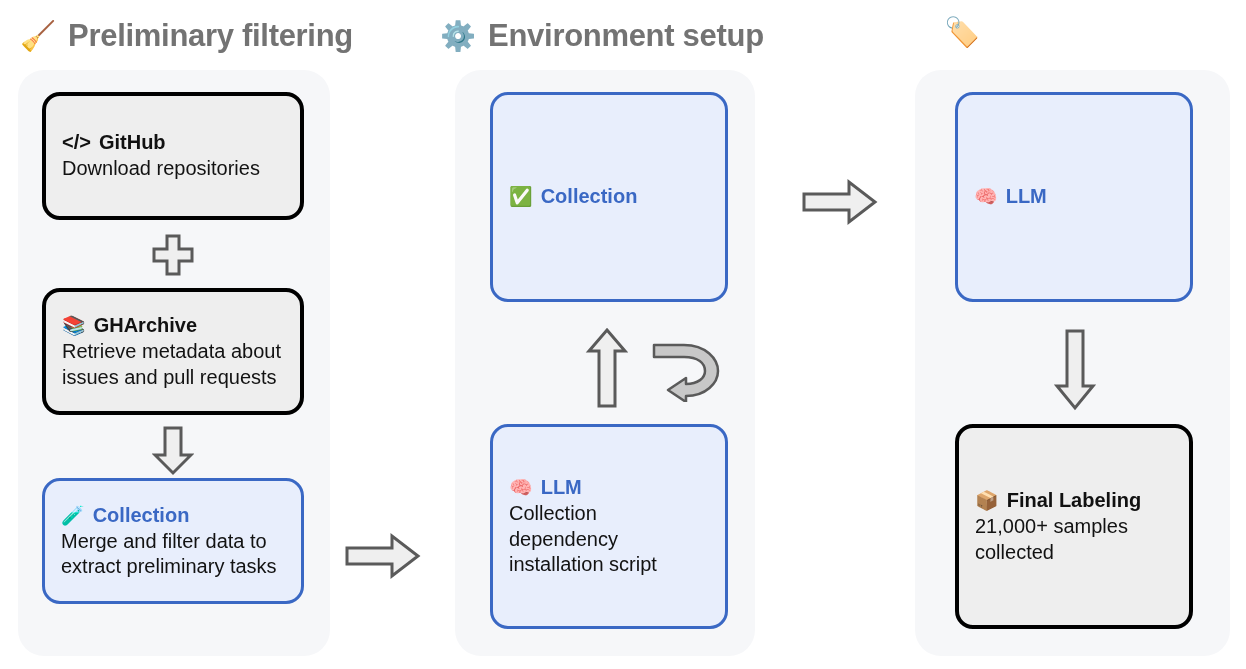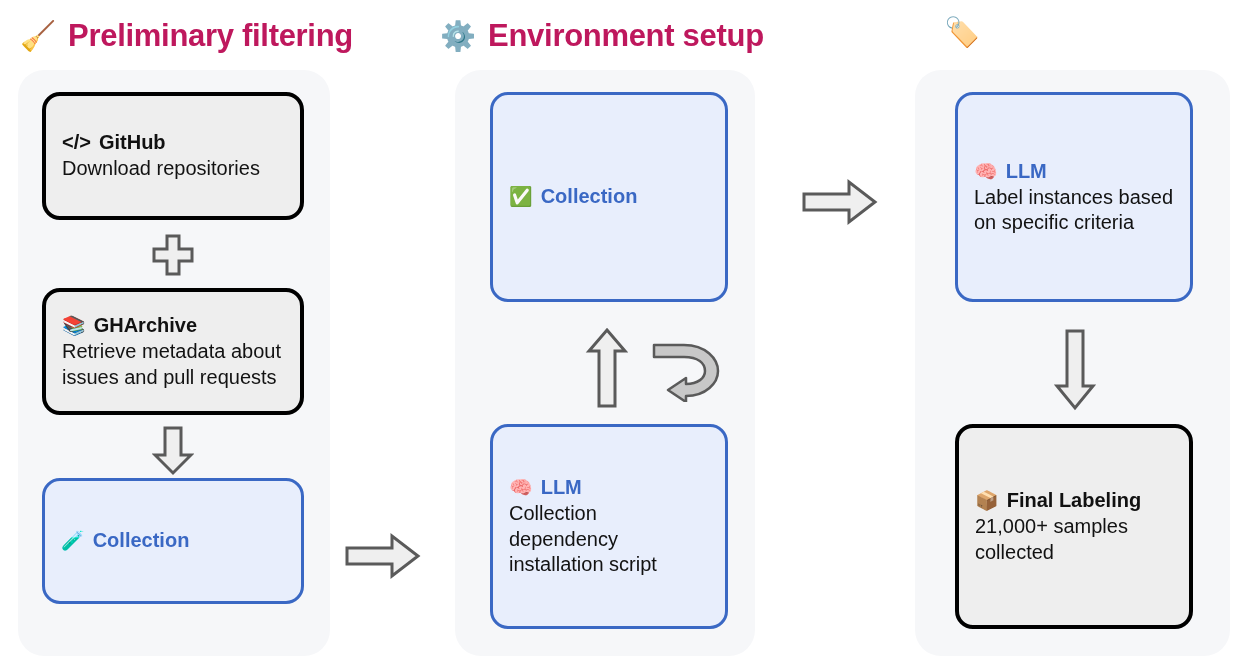--- a/index.html
+++ b/index.html
@@ -29,21 +29,21 @@
     white-space: nowrap;
   }
   .col-header .hdr-emoji {
     font-size: 29px;
     line-height: 1;
     display: inline-block;
   }
   .col-header .hdr-text {
     font-size: 31px;
     font-weight: bold;
-    color: #be185d;
+    color: #737373;
     letter-spacing: -0.3px;
   }
 
   
   .panel {
     position: absolute;
     background: #f6f7f9;
     border-radius: 26px;
   }
 
@@ -136,20 +136,21 @@
       <span>GHArchive</span>
     </div>
     <div class="card-body">Retrieve metadata about issues and pull requests</div>
   </div>
 
   <div class="card blue" style="left:42px; top:478px; width:262px; height:126px;">
     <div class="card-title">
       <span class="t-emoji">🧪</span>
       <span>Collection</span>
     </div>
+    <div class="card-body">Merge and filter data to extract preliminary tasks</div>
   </div>
 
   <div class="card blue" style="left:490px; top:92px; width:238px; height:210px;">
     <div class="card-title">
       <span class="t-emoji">✅</span>
       <span>Collection</span>
     </div>
   </div>
 
   <div class="card blue" style="left:490px; top:424px; width:238px; height:205px;">
@@ -158,21 +159,20 @@
       <span>LLM</span>
     </div>
     <div class="card-body">Collection dependency installation script</div>
   </div>
 
   <div class="card blue" style="left:955px; top:92px; width:238px; height:210px;">
     <div class="card-title">
       <span class="t-emoji">🧠</span>
       <span>LLM</span>
     </div>
-    <div class="card-body">Label instances based on specific criteria</div>
   </div>
 
   <div class="card dark" style="left:955px; top:424px; width:238px; height:205px;">
     <div class="card-title">
       <span class="t-emoji">📦</span>
       <span>Final Labeling</span>
     </div>
     <div class="card-body">21,000+ samples collected</div>
   </div>
 

